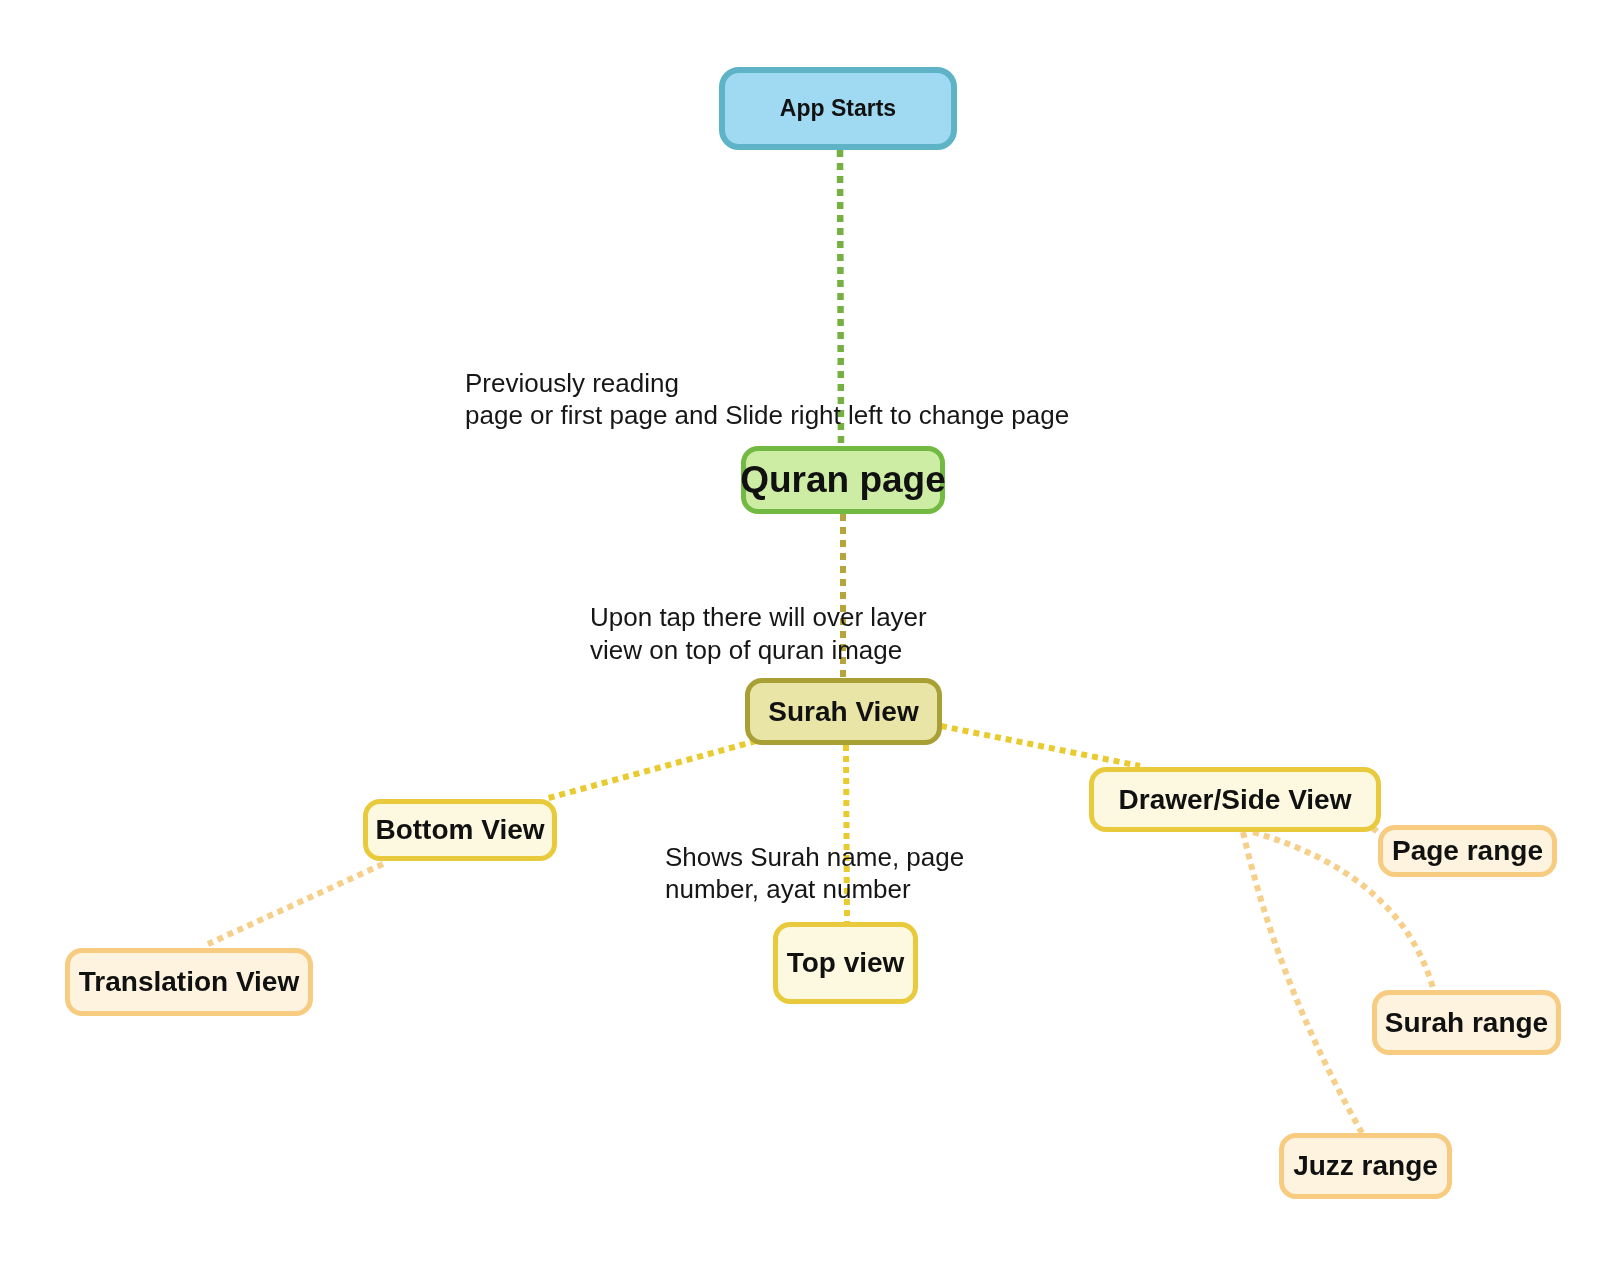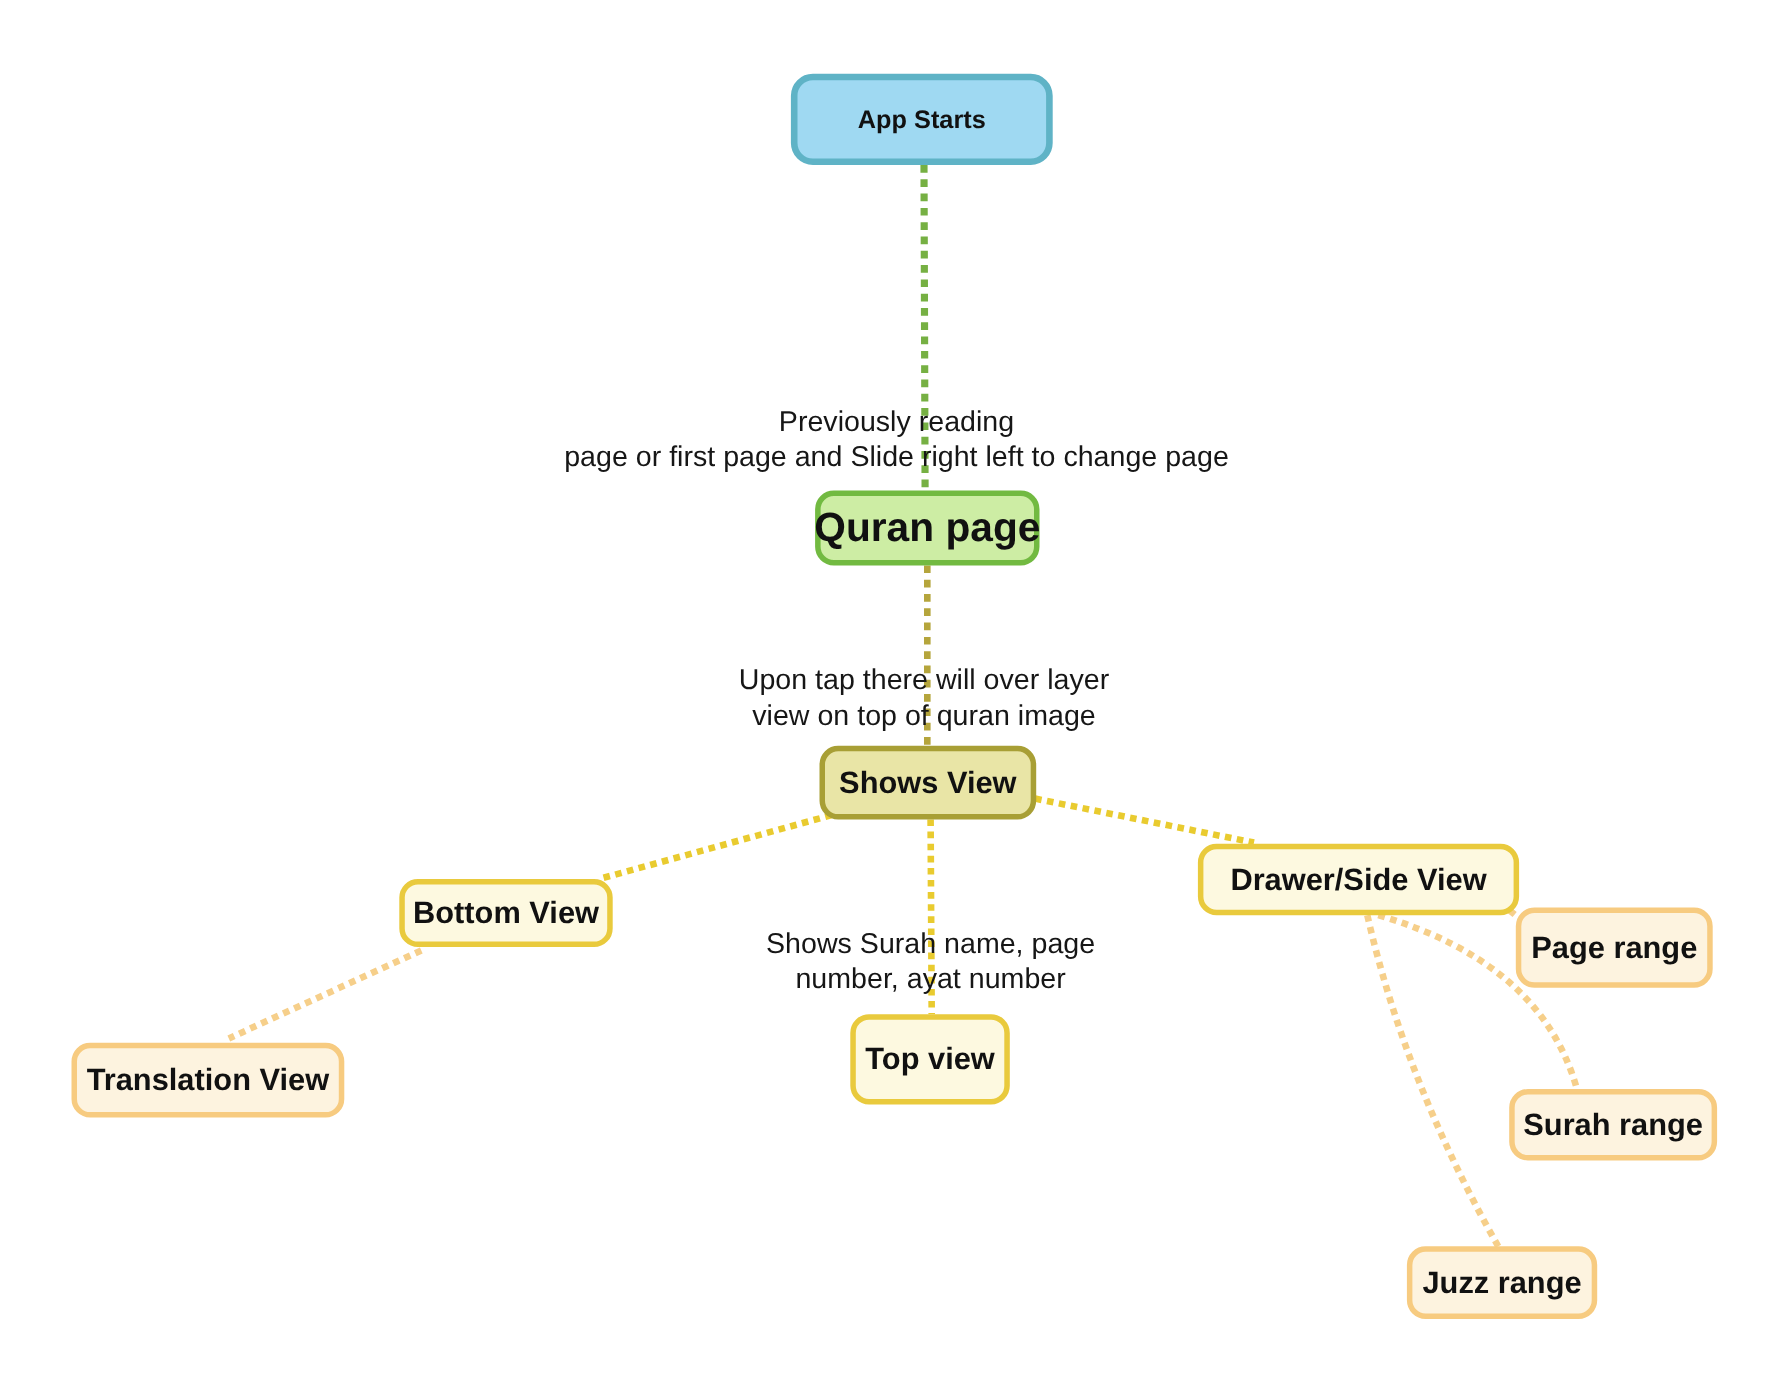--- a/index.html
+++ b/index.html
@@ -22,25 +22,25 @@
     border-radius:17px;font-weight:bold;color:#111;box-sizing:border-box;
     border:5px solid; white-space:nowrap; font-size:28px;
   }
   .n-app        {left:719px; top:67px;  width:238px;height:83px;background:var(--node_blue_fill);  border-color:var(--node_blue_border); font-size:23px;border-radius:20px;border-width:6px;}
   .n-quran      {left:741px; top:446px; width:204px;height:68px;background:var(--node_green_fill); border-color:var(--node_green_border);font-size:37px;}
   .n-tapped     {left:745px; top:678px; width:197px;height:67px;background:var(--node_khaki_fill); border-color:var(--node_khaki_border);}
   .n-bottom     {left:363px; top:799px; width:194px;height:62px;background:var(--node_yellow_fill);border-color:var(--node_yellow_border);}
   .n-translation{left:65px;  top:948px; width:248px;height:68px;background:var(--node_orange_fill);border-color:var(--node_orange_border);align-items:center;}
   .n-top        {left:773px; top:922px; width:145px;height:82px;background:var(--node_yellow_fill);border-color:var(--node_yellow_border);}
   .n-drawer     {left:1089px;top:767px; width:292px;height:65px;background:var(--node_yellow_fill);border-color:var(--node_yellow_border);}
-  .n-pagerange  {left:1378px;top:825px; width:179px;height:73px;background:var(--node_orange_fill);border-color:var(--node_orange_border);}
+  .n-pagerange  {left:1378px;top:825px; width:179px;height:52px;background:var(--node_orange_fill);border-color:var(--node_orange_border);}
   .n-surah      {left:1352px;top:990px; width:189px;height:65px;background:var(--node_orange_fill);border-color:var(--node_orange_border);margin-left:20px;}
   .n-juzz       {left:1279px;top:1133px;width:173px;height:66px;background:var(--node_orange_fill);border-color:var(--node_orange_border);}
 
-  .ann{position:absolute;text-align:center;font-size:26px;color:#161616;line-height:32px;}
+  .ann{position:absolute;text-align:left;font-size:26px;color:#161616;line-height:32px;}
   .ann1{left:465px;top:367px;width:700px;}
   .ann2{left:590px;top:601px;width:500px;line-height:33px;}
   .ann3{left:665px;top:841px;width:362px;}
 </style>
 </head>
 <body>
 
 <div class="canvas">
 
   <svg class="edges" viewBox="0 0 1620 1266">
@@ -72,21 +72,21 @@
 
   <div class="node n-app">
     <span>App Starts</span>
   </div>
 
   <div class="node n-quran">
     <span>Quran page</span>
   </div>
 
   <div class="node n-tapped">
-    <span>Shows View</span>
+    <span>Surah View</span>
   </div>
 
   <div class="node n-bottom">
     <span>Bottom View</span>
   </div>
 
   <div class="node n-translation">
     <span>Translation View</span>
   </div>
 

